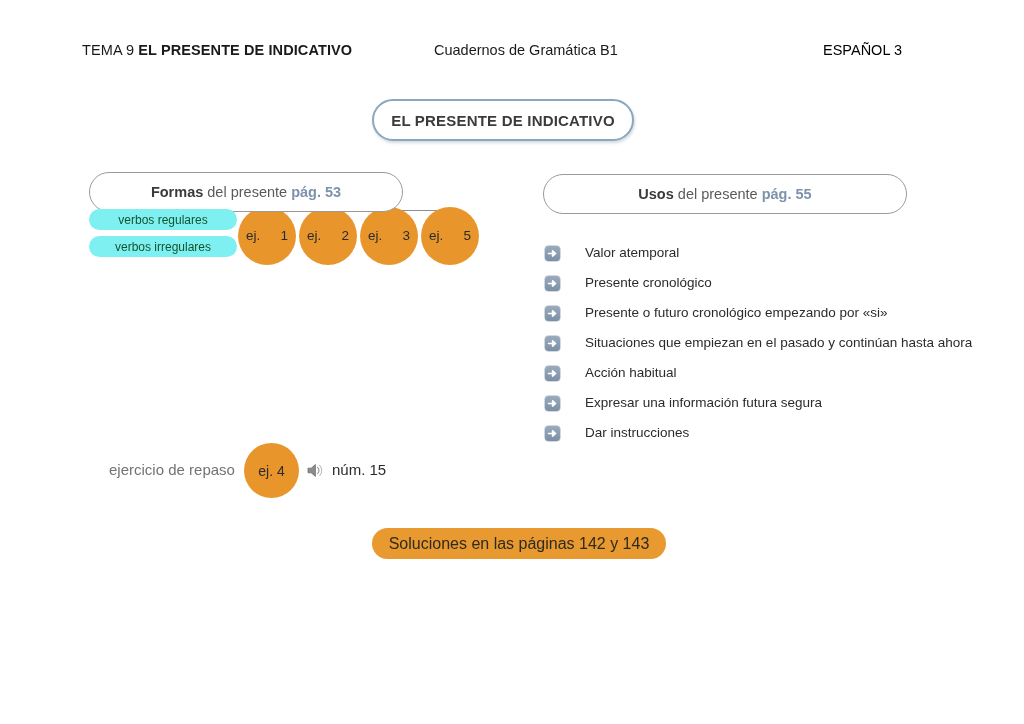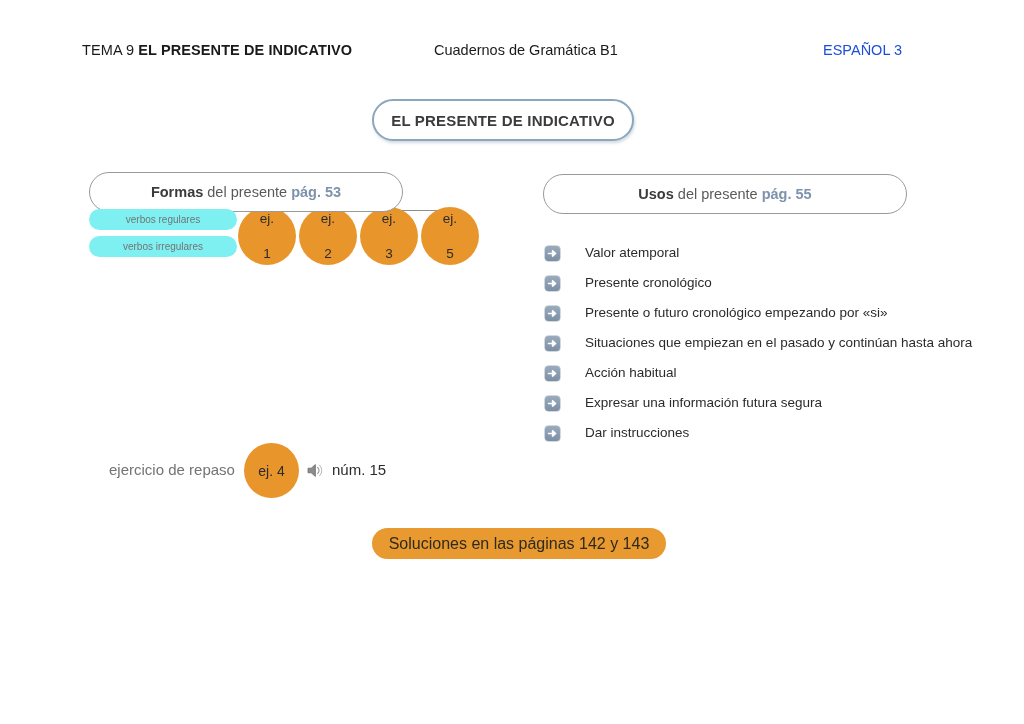--- a/index.html
+++ b/index.html
@@ -50,21 +50,21 @@
     font-size: 14.5px;
     white-space: nowrap;
     color: #1a1a1a;
   }
   .hdr-right {
     position: absolute;
     right: 66px;
     top: 0;
     font-size: 14.5px;
     white-space: nowrap;
-    color: #1d4ed8;
+    color: #000000;
   }
 
   
   .title-pill {
     position: absolute;
     left: 372px;
     top: 99px;
     width: 262px;
     height: 42px;
     box-sizing: border-box;
@@ -125,36 +125,36 @@
     box-sizing: border-box;
     height: 21px;
     border-radius: 11px;
     background: #7ff0f2;
     display: flex;
     align-items: center;
     justify-content: center;
     z-index: 4;
   }
   .cyan-pill span {
-    font-size: 10px;
-    color: #737373;
+    font-size: 12px;
+    color: #14532d;
     white-space: nowrap;
   }
   #pill-regulares   { left: 89px; top: 209px; width: 148px; }
   #pill-irregulares { left: 89px; top: 236px; width: 148px; }
 
   
   .ej-circle {
     position: absolute;
     width: 58px;
     height: 58px;
     border-radius: 50%;
     background: #e8962c;
     display: flex;
-    flex-direction: column;
+    flex-direction: row;
     align-items: center;
     justify-content: center;
     line-height: 1.12;
     z-index: 2;
     gap: 20px;
   }
   .ej-circle .t1, .ej-circle .t2 {
     font-size: 13.5px;
     color: #2b2b2b;
     text-align: center;

